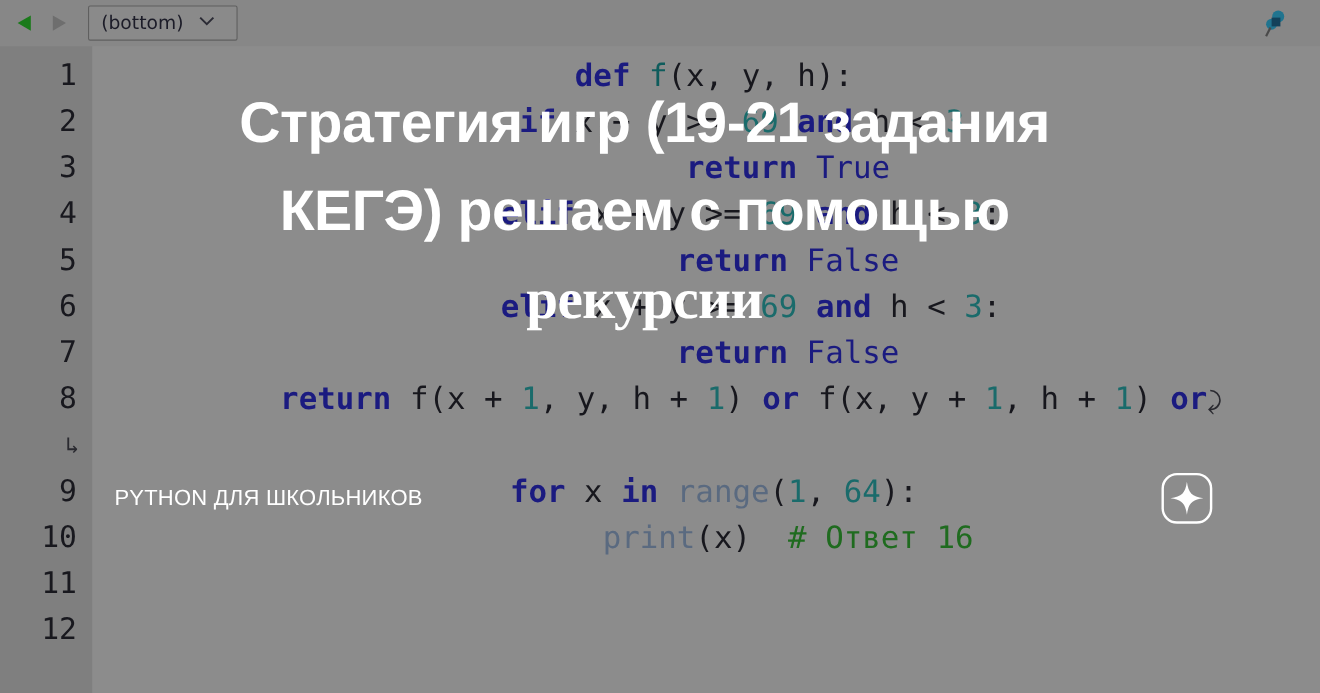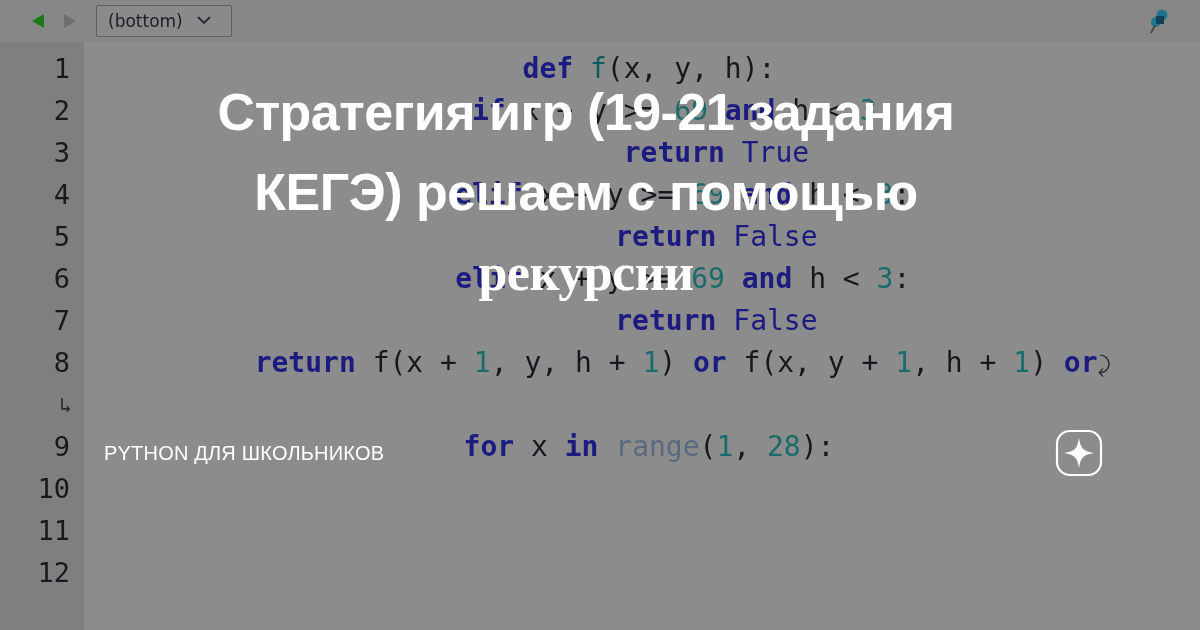--- a/index.html
+++ b/index.html
@@ -22,21 +22,21 @@
 
   
   .toolbar {
     position: absolute;
     top: 0; left: 0;
     width: 1200px;
     height: 42px;
     background: #878787;
     display: flex;
     align-items: center;
-    padding-left: 24px;
+    padding-left: 8px;
   }
 
   .nav-arrow {
     width: 30px;
     height: 30px;
     display: flex;
     align-items: center;
     justify-content: center;
     flex: 0 0 auto;
   }
@@ -245,21 +245,22 @@
     <div class="code">
         <div class="cl"><span class="kw">def </span><span class="fn">f</span><span class="pn">(x, y, h):</span></div>
         <div class="cl"><span class="pn">    </span><span class="kw">if</span><span class="pn"> x + y &gt;= </span><span class="num">69</span><span class="pn"> </span><span class="kw">and</span><span class="pn"> h &lt; </span><span class="num">3</span><span class="pn">:</span></div>
         <div class="cl"><span class="pn">        </span><span class="kw">return</span><span class="pn"> </span><span class="kw2">True</span></div>
         <div class="cl"><span class="pn">    </span><span class="kw">elif</span><span class="pn"> x + y &gt;= </span><span class="num">69</span><span class="pn"> </span><span class="kw">and</span><span class="pn"> h &lt; </span><span class="num">3</span><span class="pn">:</span></div>
         <div class="cl"><span class="pn">        </span><span class="kw">return</span><span class="pn"> </span><span class="kw2">False</span></div>
         <div class="cl"><span class="pn">    </span><span class="kw">elif</span><span class="pn"> x + y &gt;= </span><span class="num">69</span><span class="pn"> </span><span class="kw">and</span><span class="pn"> h &lt; </span><span class="num">3</span><span class="pn">:</span></div>
         <div class="cl"><span class="pn">        </span><span class="kw">return</span><span class="pn"> </span><span class="kw2">False</span></div>
         <div class="cl"><span class="pn">    </span><span class="kw">return</span><span class="pn"> f(x + </span><span class="num">1</span><span class="pn">, y, h + </span><span class="num">1</span><span class="pn">) </span><span class="kw">or</span><span class="pn"> f(x, y + </span><span class="num">1</span><span class="pn">, h + </span><span class="num">1</span><span class="pn">) </span><span class="kw">or</span><span class="wrap-arrow">⤸</span></div>
         <div class="cl"><span class="pn"></span></div>
-        <div class="cl"><span class="kw">for</span><span class="pn"> x </span><span class="kw">in</span><span class="pn"> </span><span class="bi">range</span><span class="pn">(</span><span class="num">1</span><span class="pn">, </span><span class="num">28</span><span class="pn">):</span></div>
+        <div class="cl"><span class="kw">for</span><span class="pn"> x </span><span class="kw">in</span><span class="pn"> </span><span class="bi">range</span><span class="pn">(</span><span class="num">1</span><span class="pn">, </span><span class="num">64</span><span class="pn">):</span></div>
+        <div class="cl"><span class="pn">        </span><span class="bi">print</span><span class="pn">(x)  </span><span class="cmt"># Ответ 16</span></div>
       </div>
   </div>
 
   <div class="title-overlay">
       <div class="tline">Стратегия игр (19-21 задания</div>
       <div class="tline">КЕГЭ) решаем с помощью</div>
       <div class="tline">рекурсии</div>
     </div>
 
   <div class="brand-overlay">PYTHON ДЛЯ ШКОЛЬНИКОВ</div>

